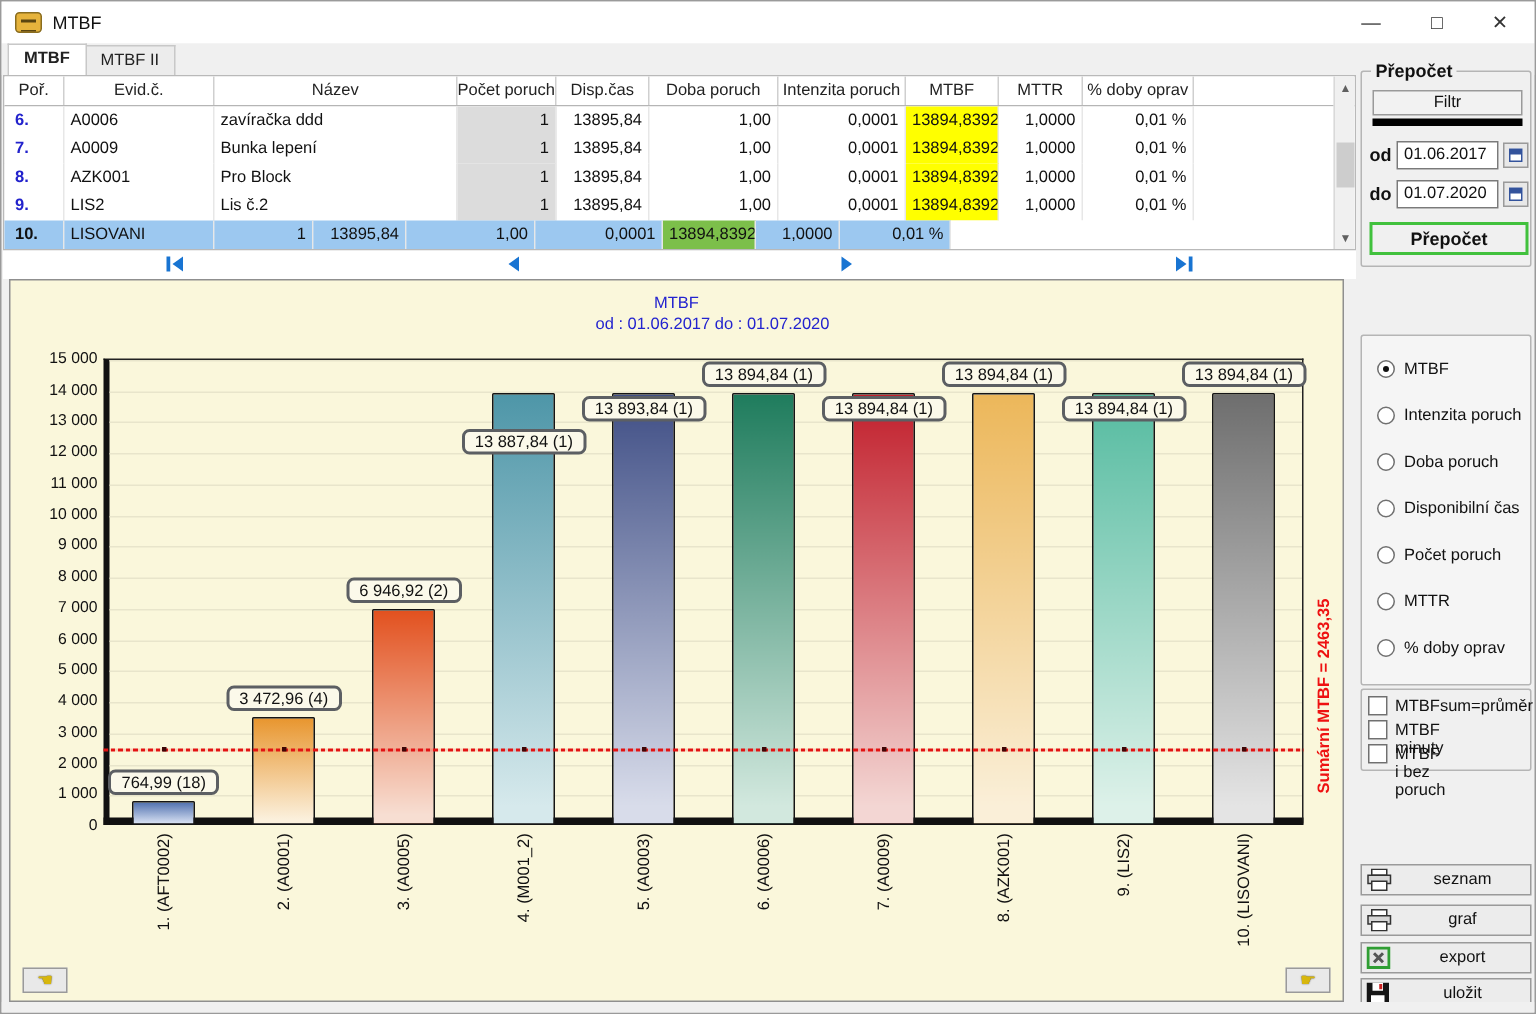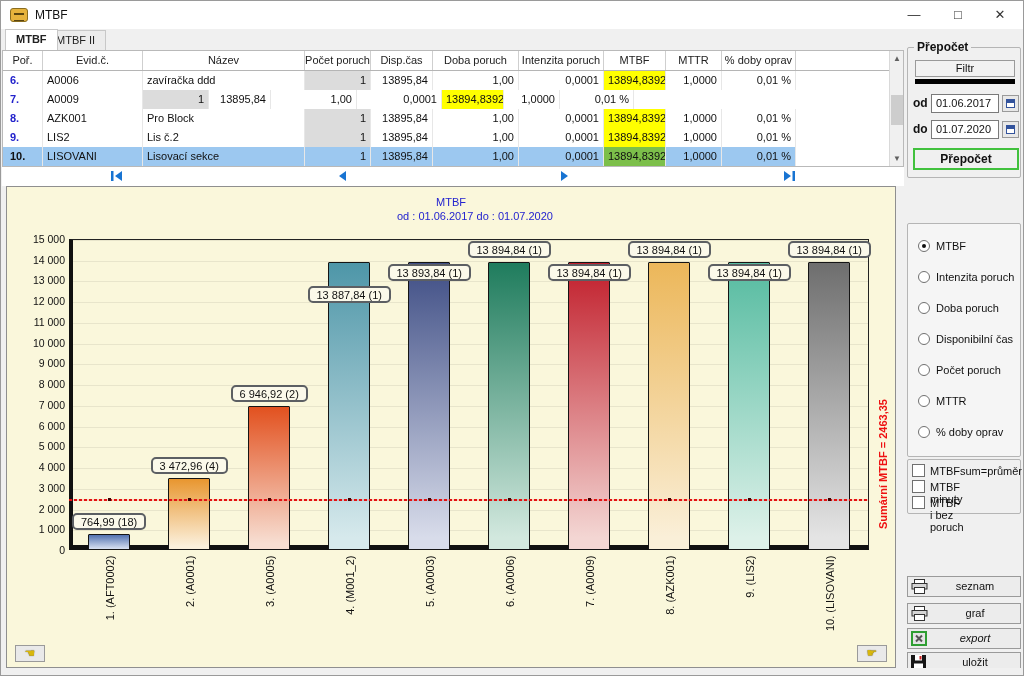--- a/index.html
+++ b/index.html
@@ -12,21 +12,21 @@
   #app-icon { position:absolute; left:9px; top:7px; width:18px; height:14px; background:#e6b33c; border:1px solid #8a6d1f; border-radius:3px; }
   #app-icon::after { content:""; position:absolute; left:3px; top:4px; width:10px; height:5px; border-top:2px solid #5a4510; border-bottom:1px solid #5a4510; }
   #title-text { position:absolute; left:34px; top:7px; font-size:12px; }
   .winbtn { position:absolute; top:0; width:42px; height:28px; text-align:center; line-height:28px; font-size:13px; color:#333; background:transparent; }
   #btn-min { right:88px; } #btn-max { right:44px; } #btn-close { right:2px; }
 
   
   #tabstrip { position:absolute; left:0; top:28px; width:100%; height:21px; background:#f0f0f0; }
   .tab { position:absolute; top:1px; height:20px; padding:3px 10px 0 10px; font-size:11px; border:1px solid #c8c8c8; border-bottom:none; background:#ececec; color:#222; }
   .tab.active { background:#fff; top:0; height:21px; z-index:2; font-weight:bold; }
-  #tab-1 { left:4px; } #tab-2 { left:44px; }
+  #tab-1 { left:4px; } #tab-2 { left:55px; }
 
   
   #grid { position:absolute; left:1px; top:49px; width:902px; height:117px; background:#fff; border:1px solid #b9b9b9; }
   #grid-header { display:flex; height:20px; background:#fff; border-bottom:1px solid #b5b5b5; }
   .hcell { border-right:1px solid #cfcfcf; text-align:center; line-height:19px; font-size:11px; color:#222; overflow:hidden; white-space:nowrap; }
   .grid-row { display:flex; height:19px; background:#fff; }
   .grid-row.selected .cell { background:#9cc8f0; }
   .cell { border-right:1px solid #e7e7e7; line-height:19px; font-size:11px; overflow:hidden; white-space:nowrap; padding:0 4px; }
   .cell.num { text-align:right; }
   .cell.c0 { font-weight:bold; color:#2222cc; padding-left:7px; }
@@ -85,21 +85,21 @@
   .radio { position:absolute; left:0; top:0; width:12px; height:12px; background:#fff; border:1px solid #707070; border-radius:50%; }
   .radio.sel::after { content:""; position:absolute; left:3px; top:3px; width:4px; height:4px; border-radius:50%; background:#111; }
   .radio-label { position:absolute; left:18px; top:0; font-size:11px; white-space:nowrap; }
   #gb-opts { left:3px; top:424px; width:114px; height:55px; }
   .opt-row { position:absolute; left:4px; height:15px; }
   .opt-row .chk { left:0; top:0; }
   .opt-row .chk-label { left:18px; top:1px; }
   .action-btn { position:absolute; left:3px; width:114px; height:21px; background:#ececec; border:1px solid #9a9a9a; }
   .action-btn .icon { position:absolute; left:3px; top:2px; width:18px; height:16px; }
   .action-btn .albl { position:absolute; left:22px; right:0; top:0; text-align:center; line-height:19px; font-size:11px; }
-  #btn-seznam { top:541px; } #btn-graf { top:568px; } #btn-export { top:593px;font-style:italic; } #btn-ulozit { top:617px; }
+  #btn-seznam { top:541px; } #btn-graf { top:568px; } #btn-export { top:593px; } #btn-ulozit { top:617px; }
 
   #bottom-strip { position:absolute; left:0; top:667px; width:100%; height:9px; background:#f0f0f0; }
 </style>
 </head>
 <body>
 
 <div id="window">
 
   <div id="titlebar">
     <div id="app-icon"></div>
@@ -138,20 +138,21 @@
           <div class="cell c5 num" style="width: 86px;">1,00</div>
           <div class="cell c6 num" style="width: 85px;">0,0001</div>
           <div class="cell c7 num" style="width: 62px;">13894,8392</div>
           <div class="cell c8 num" style="width: 56px;">1,0000</div>
           <div class="cell c9 num" style="width: 74px;">0,01 %</div>
           <div class="cell" style="flex: 1 1 0%; border-right: none; background: rgb(255, 255, 255);"></div>
         </div>
         <div class="grid-row">
           <div class="cell c0" style="width: 40px;">7.</div>
           <div class="cell c1" style="width: 100px;">A0009</div>
+          <div class="cell c2" style="width: 162px;">Bunka lepení</div>
           <div class="cell c3 num" style="width: 66px;">1</div>
           <div class="cell c4 num" style="width: 62px;">13895,84</div>
           <div class="cell c5 num" style="width: 86px;">1,00</div>
           <div class="cell c6 num" style="width: 85px;">0,0001</div>
           <div class="cell c7 num" style="width: 62px;">13894,8392</div>
           <div class="cell c8 num" style="width: 56px;">1,0000</div>
           <div class="cell c9 num" style="width: 74px;">0,01 %</div>
           <div class="cell" style="flex: 1 1 0%; border-right: none; background: rgb(255, 255, 255);"></div>
         </div>
         <div class="grid-row">
@@ -176,21 +177,20 @@
           <div class="cell c5 num" style="width: 86px;">1,00</div>
           <div class="cell c6 num" style="width: 85px;">0,0001</div>
           <div class="cell c7 num" style="width: 62px;">13894,8392</div>
           <div class="cell c8 num" style="width: 56px;">1,0000</div>
           <div class="cell c9 num" style="width: 74px;">0,01 %</div>
           <div class="cell" style="flex: 1 1 0%; border-right: none; background: rgb(255, 255, 255);"></div>
         </div>
         <div class="grid-row selected">
           <div class="cell c0" style="width: 40px;">10.</div>
           <div class="cell c1" style="width: 100px;">LISOVANI</div>
-          <div class="cell c2" style="width: 162px;">Lisovací sekce</div>
           <div class="cell c3 num" style="width: 66px;">1</div>
           <div class="cell c4 num" style="width: 62px;">13895,84</div>
           <div class="cell c5 num" style="width: 86px;">1,00</div>
           <div class="cell c6 num" style="width: 85px;">0,0001</div>
           <div class="cell c7 num" style="width: 62px;">13894,8392</div>
           <div class="cell c8 num" style="width: 56px;">1,0000</div>
           <div class="cell c9 num" style="width: 74px;">0,01 %</div>
           <div class="cell" style="flex: 1 1 0%; border-right: none; background: rgb(255, 255, 255);"></div>
         </div>
       </div>

